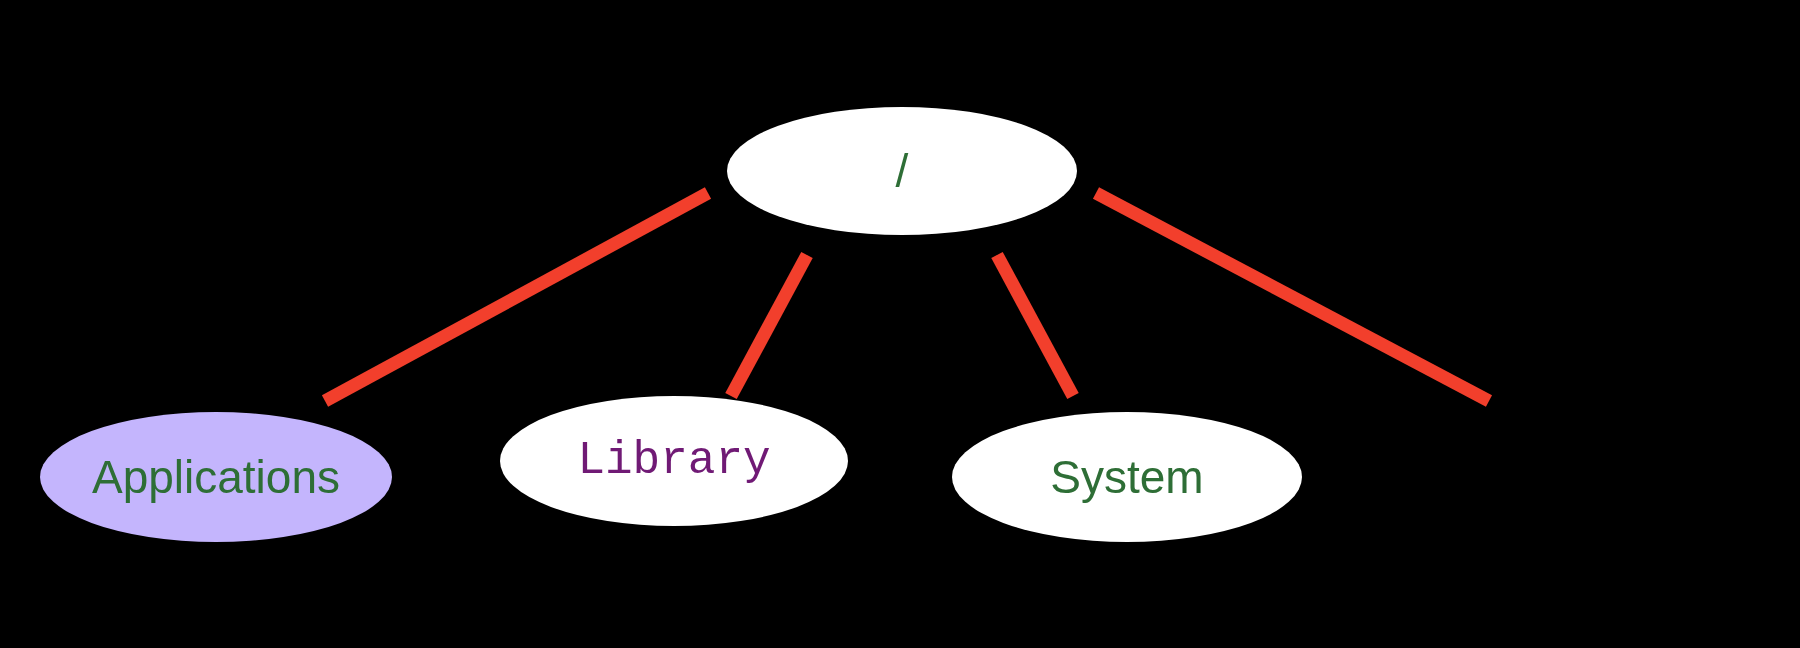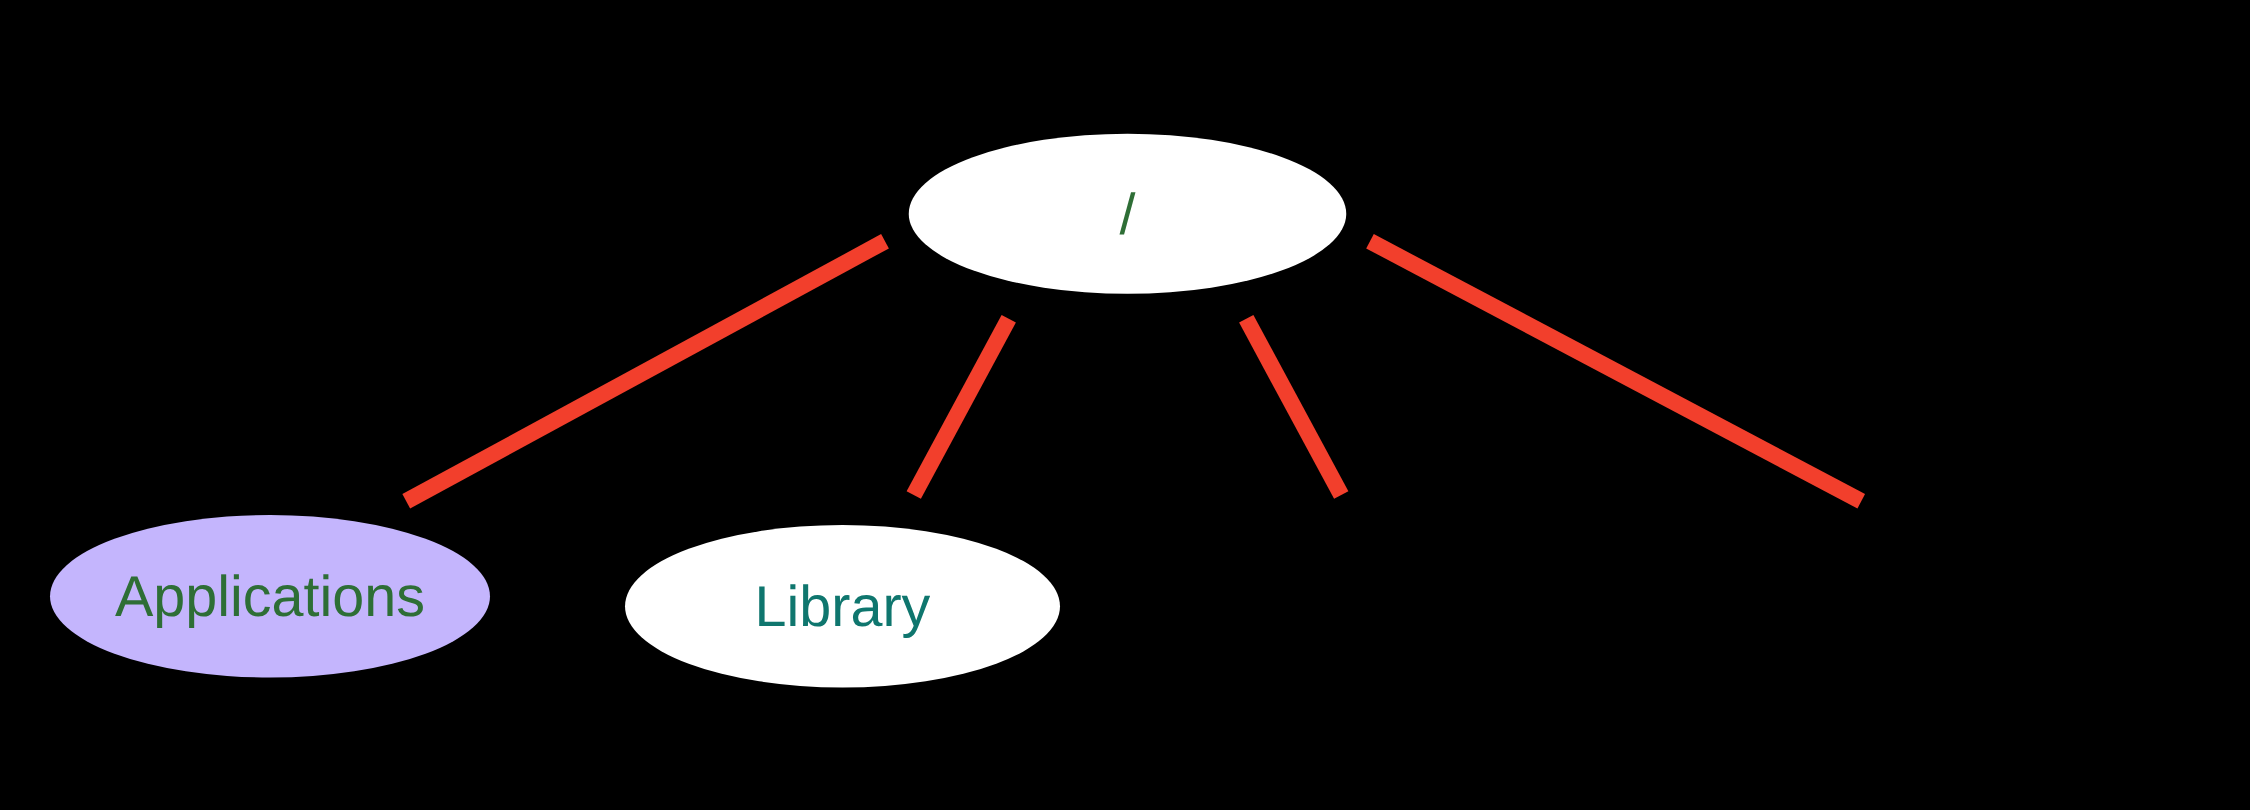--- a/index.html
+++ b/index.html
@@ -50,18 +50,21 @@
     </svg>
 
   <div class="node" style="left: 727px; top: 107px; width: 350px; height: 128px; background: rgb(255, 255, 255); color: rgb(46, 110, 54);">
     <span class="node-label">/</span>
   </div>
 
   <div class="node" style="left: 40px; top: 412px; width: 352px; height: 130px; background: #c4b5fd; color: rgb(46, 110, 54); text-align: right;">
     <span class="node-label">Applications</span>
   </div>
 
-  <div class="node" style="left: 500px; top: 420px; width: 348px; height: 130px; background: rgb(255, 255, 255); color: #0f766e;">
+  <div class="node" style="left: 500px; top: 396px; width: 348px; height: 130px; background: rgb(255, 255, 255); color: #701a75; font-family: Liberation Mono, monospace;">
     <span class="node-label">Library</span>
   </div>
 
+  <div class="node" style="left: 952px; top: 412px; width: 350px; height: 130px; background: rgb(255, 255, 255); color: rgb(46, 110, 54);">
+    <span class="node-label">System</span>
+  </div>
 
 </div>
 
 </body></html>

